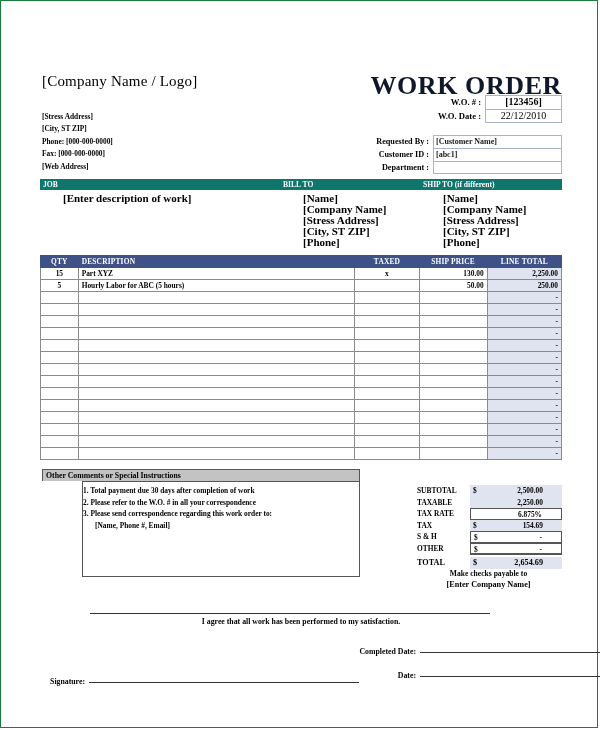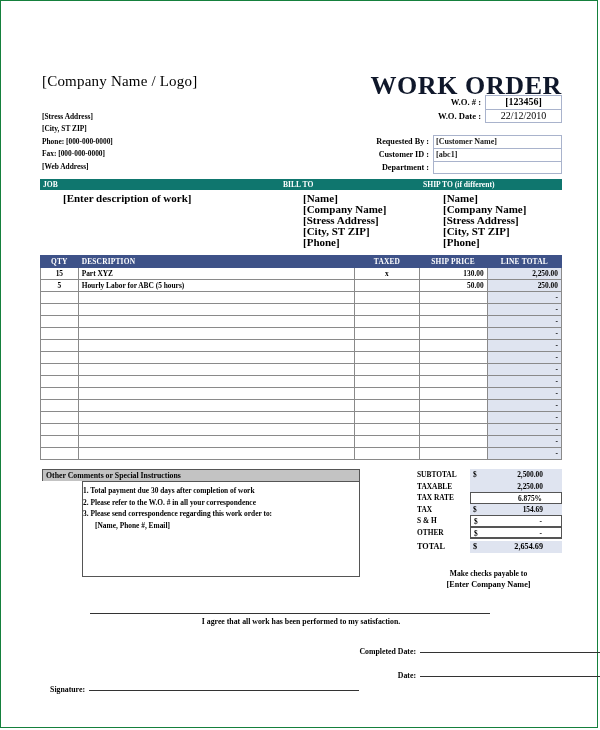--- a/index.html
+++ b/index.html
@@ -228,21 +228,21 @@
     font-size: 7.4px;
     font-weight: bold;
     line-height: 11.5px;
     white-space: nowrap;
   }
   .comment-line.indent { padding-left: 12px; }
 
   .totals {
     position: absolute;
     right: 0px;
-    top: 0px;
+    top: 16px;
     width: 147px;
   }
   .t-row {
     display: flex;
     height: 11.5px;
     align-items: stretch;
   }
   .t-lab {
     flex: 0 0 55px;
     font-size: 7.4px;
@@ -319,21 +319,21 @@
     bottom: -3px;
     padding-right: 4px;
     font-size: 7.8px;
     font-weight: bold;
     white-space: nowrap;
   }
   .sigfield .rule { border-bottom: 1px solid #333333; height: 1px; }
 
   .f-completed { left: 380px; top: 38px; width: 195px; }
   .f-date      { left: 380px; top: 62px; width: 195px; }
-  .f-signature { left: 49px;  top: 76px; width: 270px; }
+  .f-signature { left: 49px;  top: 68px; width: 270px; }
 </style>
 </head>
 <body>
 
 <div class="page">
   <div class="sheet">
 
     <div class="hdr">
 
       <div class="company-logo">[Company Name / Logo]</div>

